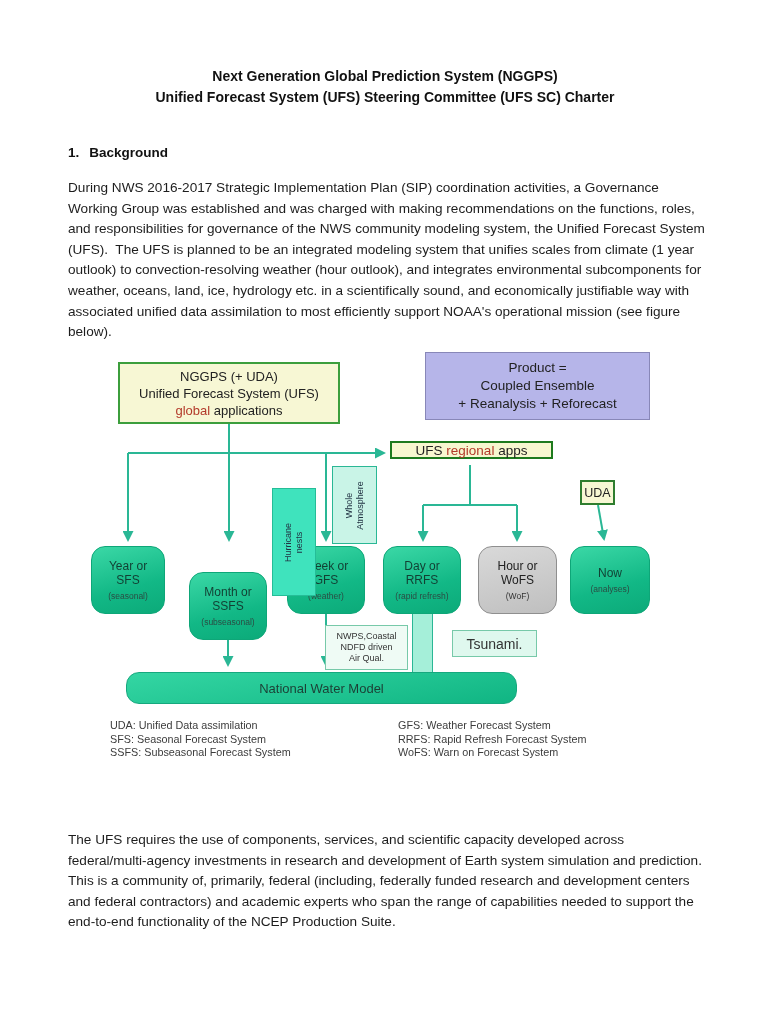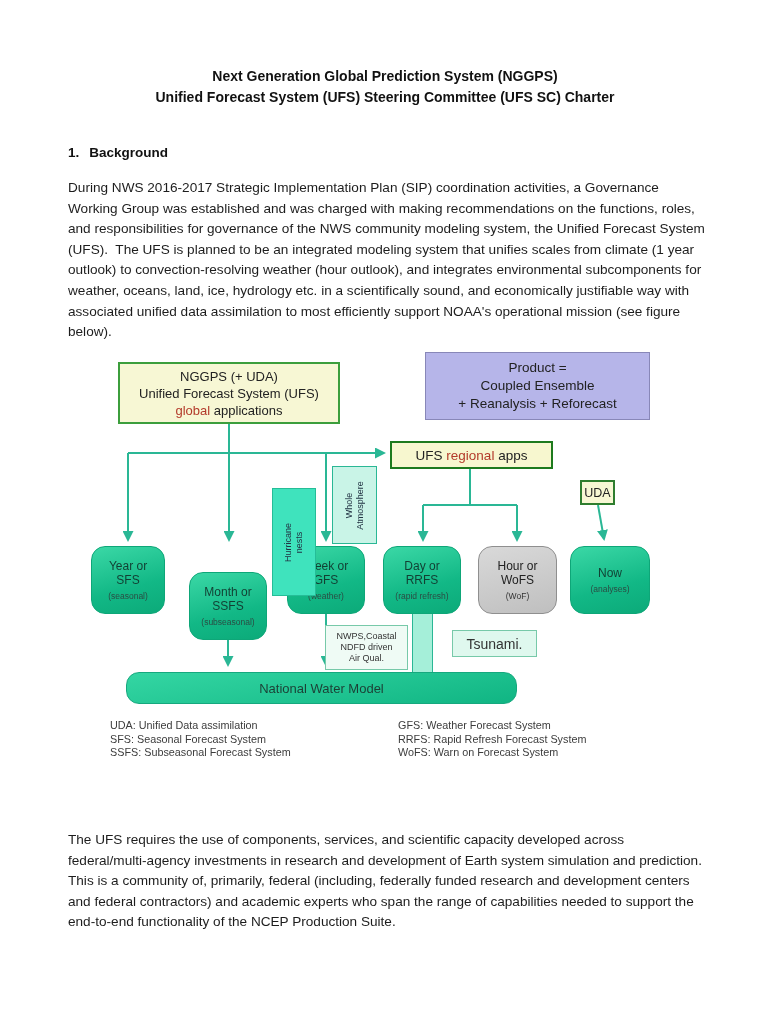--- a/index.html
+++ b/index.html
@@ -17,21 +17,21 @@
   
   #fig{position:absolute;left:85px;top:335px;width:585px;height:435px;font-family:"Liberation Sans",sans-serif;}
   #fig svg{position:absolute;left:0;top:0;}
   .fbox{position:absolute;box-sizing:border-box;display:flex;flex-direction:column;
         align-items:center;justify-content:center;text-align:center;color:#222;}
   
   .nggps{left:33px;top:27px;width:222px;height:62px;background:#f7f7d4;border:2px solid #3c9e3c;
          font-size:13px;line-height:17px;}
   .product{left:340px;top:17px;width:225px;height:68px;background:#b6b5e9;border:1px solid #8887b8;
            font-size:13.5px;line-height:18px;color:#222;}
-  .regional{left:305px;top:106px;width:163px;height:28px;background:#f7f7cf;border:2px solid #1d7a1d;
+  .regional{left:305px;top:106px;width:163px;height:18px;background:#f7f7cf;border:2px solid #1d7a1d;
             font-size:13.5px;font-weight:400;}
   .udabox{left:495px;top:145px;width:35px;height:25px;background:#f7f7d4;border:2px solid #2e7d2e;
           font-size:12.5px;}
   .redword{color:#b33a2a;}
   
   .vbox{position:absolute;box-sizing:border-box;display:flex;align-items:center;justify-content:center;}
   .hurr{left:187px;top:153px;width:44px;height:108px;background:#3fe3bd;border:1px solid #25bd97;}
   .whole{left:247px;top:131px;width:45px;height:78px;background:#c9f4e7;border:1px solid #2ab795;}
   .vtext{transform:rotate(-90deg);font-size:9px;line-height:10.5px;color:#234;text-align:center;white-space:nowrap;}
   

